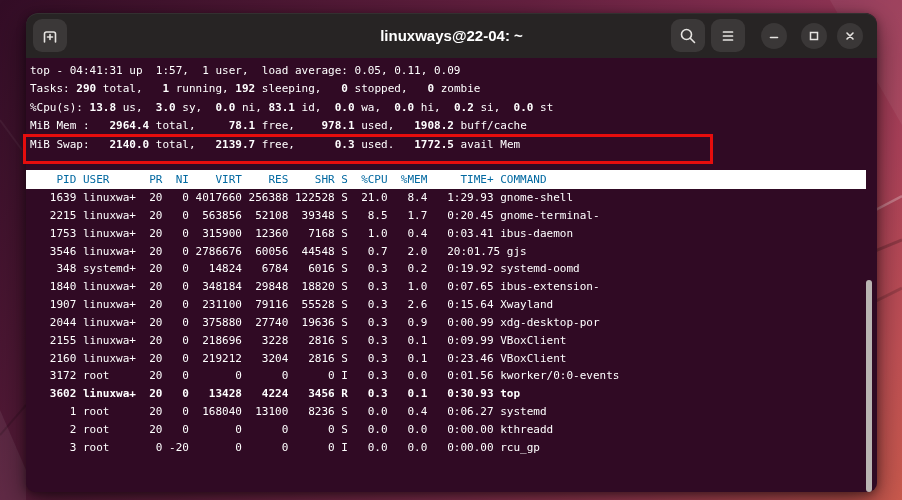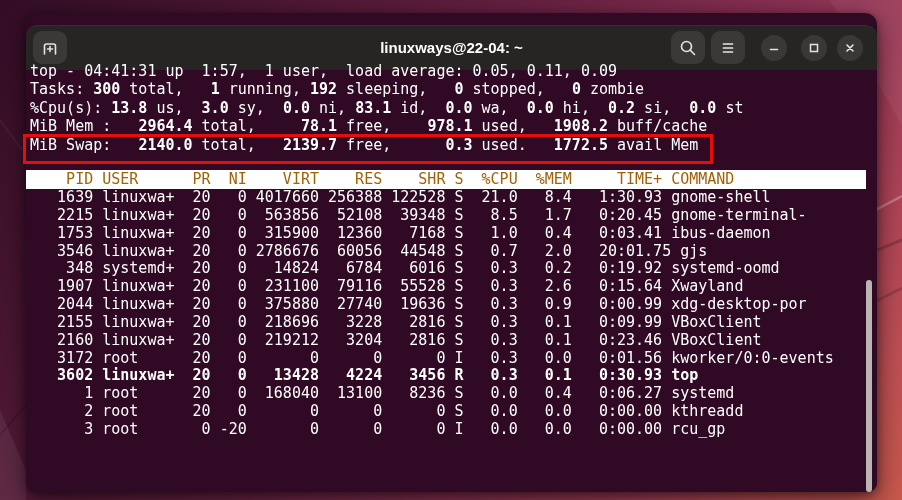--- a/index.html
+++ b/index.html
@@ -11,21 +11,20 @@
   .swirls{position:absolute;inset:0;pointer-events:none;}
   .window{
     position:absolute;left:26px;top:13px;width:851px;height:479px;
     background:#300a24;border-radius:12px 12px 9px 9px;
     box-shadow:0 10px 30px rgba(0,0,0,.5), 0 2px 8px rgba(0,0,0,.4);
   }
   .titlebar{
     position:absolute;left:0;top:0;right:0;height:45px;
     background:#272424;border-radius:12px 12px 0 0;
     box-shadow:inset 0 1px 0 rgba(255,255,255,.06);
-    margin-top:12px;
   }
   .title{
     position:absolute;left:50%;top:0;transform:translateX(-50%);
     line-height:45px;color:#ffffff;font-size:15px;font-weight:bold;white-space:nowrap;
   }
   .tb-btn{
     position:absolute;top:6px;padding:0;margin:0;border:none;cursor:pointer;
     background:#3b3838;display:flex;align-items:center;justify-content:center;
   }
   .tb-btn.sq{width:34px;height:33px;border-radius:9px;}
@@ -33,28 +32,28 @@
   .tb-btn svg{display:block;}
   #btn-newtab{left:7px;}
   #btn-search{right:172px;}
   #btn-menu{right:132px;}
   #btn-min{right:90px;}
   #btn-max{right:50px;}
   #btn-close{right:14px;}
   .content{
     position:absolute;left:0;top:45px;right:0;bottom:0;overflow:hidden;
     font-family:"DejaVu Sans Mono","Liberation Mono",monospace;
-    font-size:15px;color:#ffffff;
+    font-size:11px;color:#ffffff;
   }
   .tline{white-space:pre;}
   .summary{position:absolute;left:4px;top:4px;line-height:18.4px;}
   .summary .b, .rows .b{font-weight:bold;}
   .theader{
     position:absolute;left:0;top:112px;width:calc(100% - 11px);height:19px;
-    background:#ffffff;color:#a16207;line-height:19px;padding-left:4px;
+    background:#ffffff;color:#0369a1;line-height:19px;padding-left:4px;
     white-space:pre;box-sizing:border-box;
   }
   .rows{position:absolute;left:4px;top:131px;line-height:17.85px;}
   .scrollbar{
     position:absolute;right:5px;top:222px;width:6px;height:212px;
     border-radius:3px;background:rgba(199,196,192,.92);cursor:pointer;
   }
   .hlbox{
     position:absolute;left:23px;top:134px;width:684px;height:24px;
     border:3px solid #e60d0d;z-index:10;pointer-events:none;
@@ -123,32 +122,33 @@
           <svg width="16" height="16" viewBox="0 0 16 16" fill="none" stroke="#e6e4e1" stroke-width="1.6" stroke-linecap="round">
             <path d="M5 5 L11 11 M11 5 L5 11"></path>
           </svg>
         </span>
       </button>
     </div>
 
     <div class="content">
       <div class="summary">
           <div class="tline"><span>top - 04:41:31 up  1:57,  1 user,  load average: 0.05, 0.11, 0.09</span></div>
-          <div class="tline"><span>Tasks: </span><span class="b">300</span><span> total,   </span><span class="b">1</span><span> running, </span><span class="b">192</span><span> sleeping,   </span><span class="b">0</span><span> stopped,   </span><span class="b">0</span><span> zombie</span></div>
+          <div class="tline"><span>Tasks: </span><span class="b">290</span><span> total,   </span><span class="b">1</span><span> running, </span><span class="b">192</span><span> sleeping,   </span><span class="b">0</span><span> stopped,   </span><span class="b">0</span><span> zombie</span></div>
           <div class="tline"><span>%Cpu(s): </span><span class="b">13.8</span><span> us,  </span><span class="b">3.0</span><span> sy,  </span><span class="b">0.0</span><span> ni, </span><span class="b">83.1</span><span> id,  </span><span class="b">0.0</span><span> wa,  </span><span class="b">0.0</span><span> hi,  </span><span class="b">0.2</span><span> si,  </span><span class="b">0.0</span><span> st</span></div>
           <div class="tline"><span>MiB Mem :   </span><span class="b">2964.4</span><span> total,     </span><span class="b">78.1</span><span> free,    </span><span class="b">978.1</span><span> used,   </span><span class="b">1908.2</span><span> buff/cache</span></div>
           <div class="tline"><span>MiB Swap:   </span><span class="b">2140.0</span><span> total,   </span><span class="b">2139.7</span><span> free,      </span><span class="b">0.3</span><span> used.   </span><span class="b">1772.5</span><span> avail Mem</span></div>
         </div>
       <div class="theader">    PID USER      PR  NI    VIRT    RES    SHR S  %CPU  %MEM     TIME+ COMMAND</div>
       <div class="rows">
-          <div class="tline">   1639 linuxwa+  20   0 4017660 256388 122528 S  21.0   8.4   1:30.93 gnome-shell</div>
+          <div class="tline">   1639 linuxwa+  20   0 4017660 256388 122528 S  21.0   8.4   1:29.93 gnome-shell</div>
           <div class="tline">   2215 linuxwa+  20   0  563856  52108  39348 S   8.5   1.7   0:20.45 gnome-terminal-</div>
           <div class="tline">   1753 linuxwa+  20   0  315900  12360   7168 S   1.0   0.4   0:03.41 ibus-daemon</div>
           <div class="tline">   3546 linuxwa+  20   0 2786676  60056  44548 S   0.7   2.0   20:01.75 gjs</div>
           <div class="tline">    348 systemd+  20   0   14824   6784   6016 S   0.3   0.2   0:19.92 systemd-oomd</div>
+          <div class="tline">   1840 linuxwa+  20   0  348184  29848  18820 S   0.3   1.0   0:07.65 ibus-extension-</div>
           <div class="tline">   1907 linuxwa+  20   0  231100  79116  55528 S   0.3   2.6   0:15.64 Xwayland</div>
           <div class="tline">   2044 linuxwa+  20   0  375880  27740  19636 S   0.3   0.9   0:00.99 xdg-desktop-por</div>
           <div class="tline">   2155 linuxwa+  20   0  218696   3228   2816 S   0.3   0.1   0:09.99 VBoxClient</div>
           <div class="tline">   2160 linuxwa+  20   0  219212   3204   2816 S   0.3   0.1   0:23.46 VBoxClient</div>
           <div class="tline">   3172 root      20   0       0      0      0 I   0.3   0.0   0:01.56 kworker/0:0-events</div>
           <div class="tline b">   3602 linuxwa+  20   0   13428   4224   3456 R   0.3   0.1   0:30.93 top</div>
           <div class="tline">      1 root      20   0  168040  13100   8236 S   0.0   0.4   0:06.27 systemd</div>
           <div class="tline">      2 root      20   0       0      0      0 S   0.0   0.0   0:00.00 kthreadd</div>
           <div class="tline">      3 root       0 -20       0      0      0 I   0.0   0.0   0:00.00 rcu_gp</div>
         </div>

